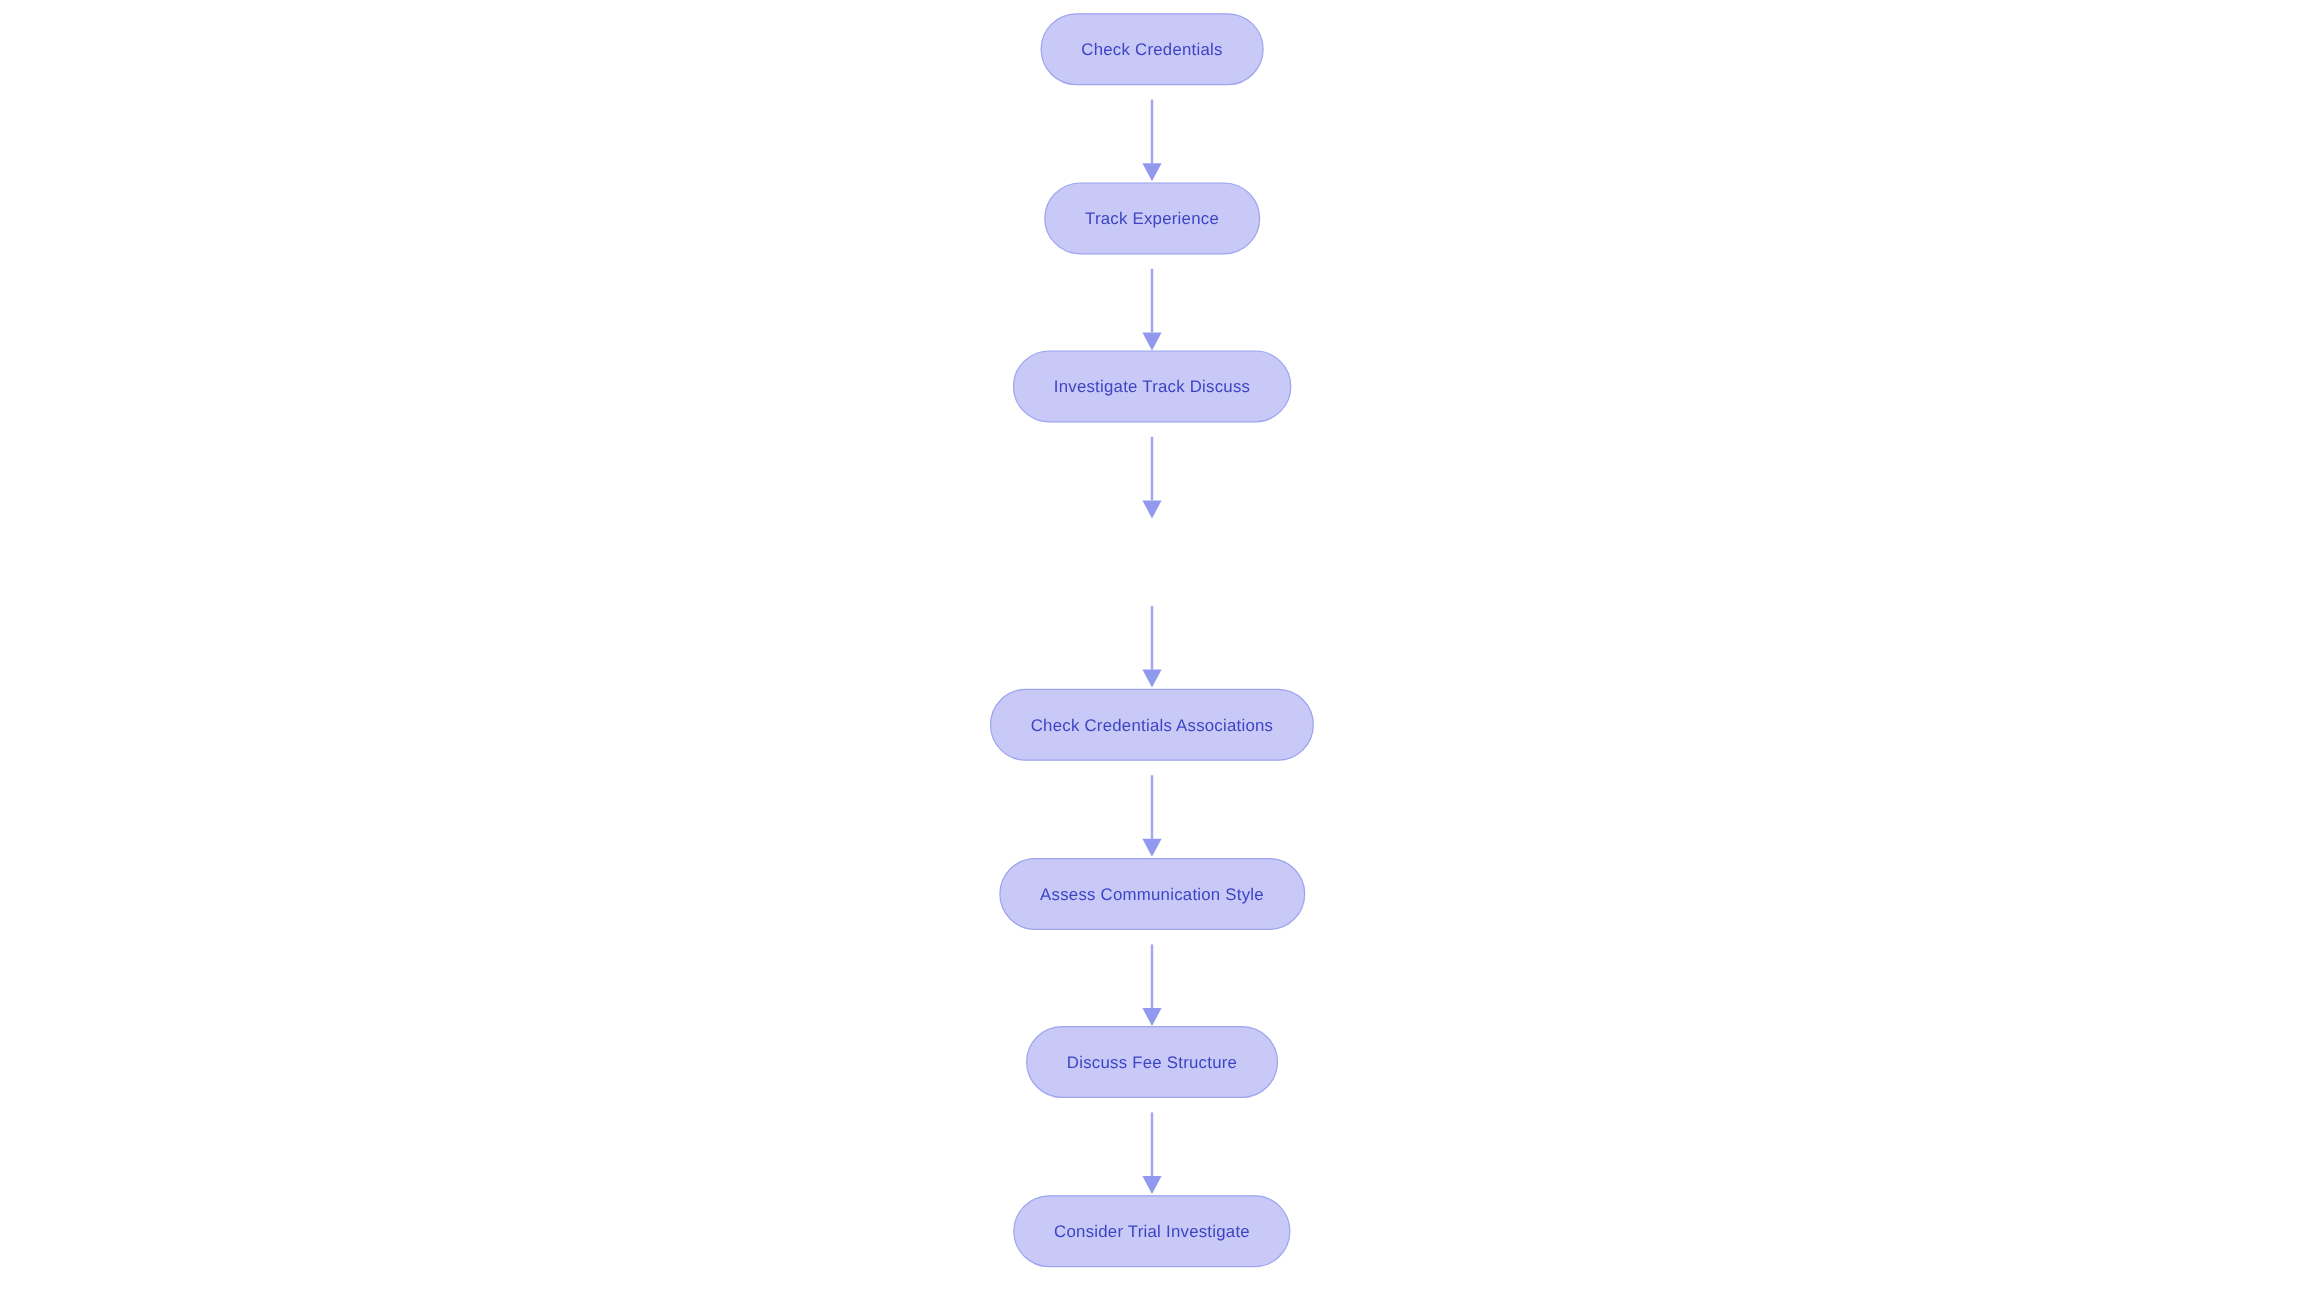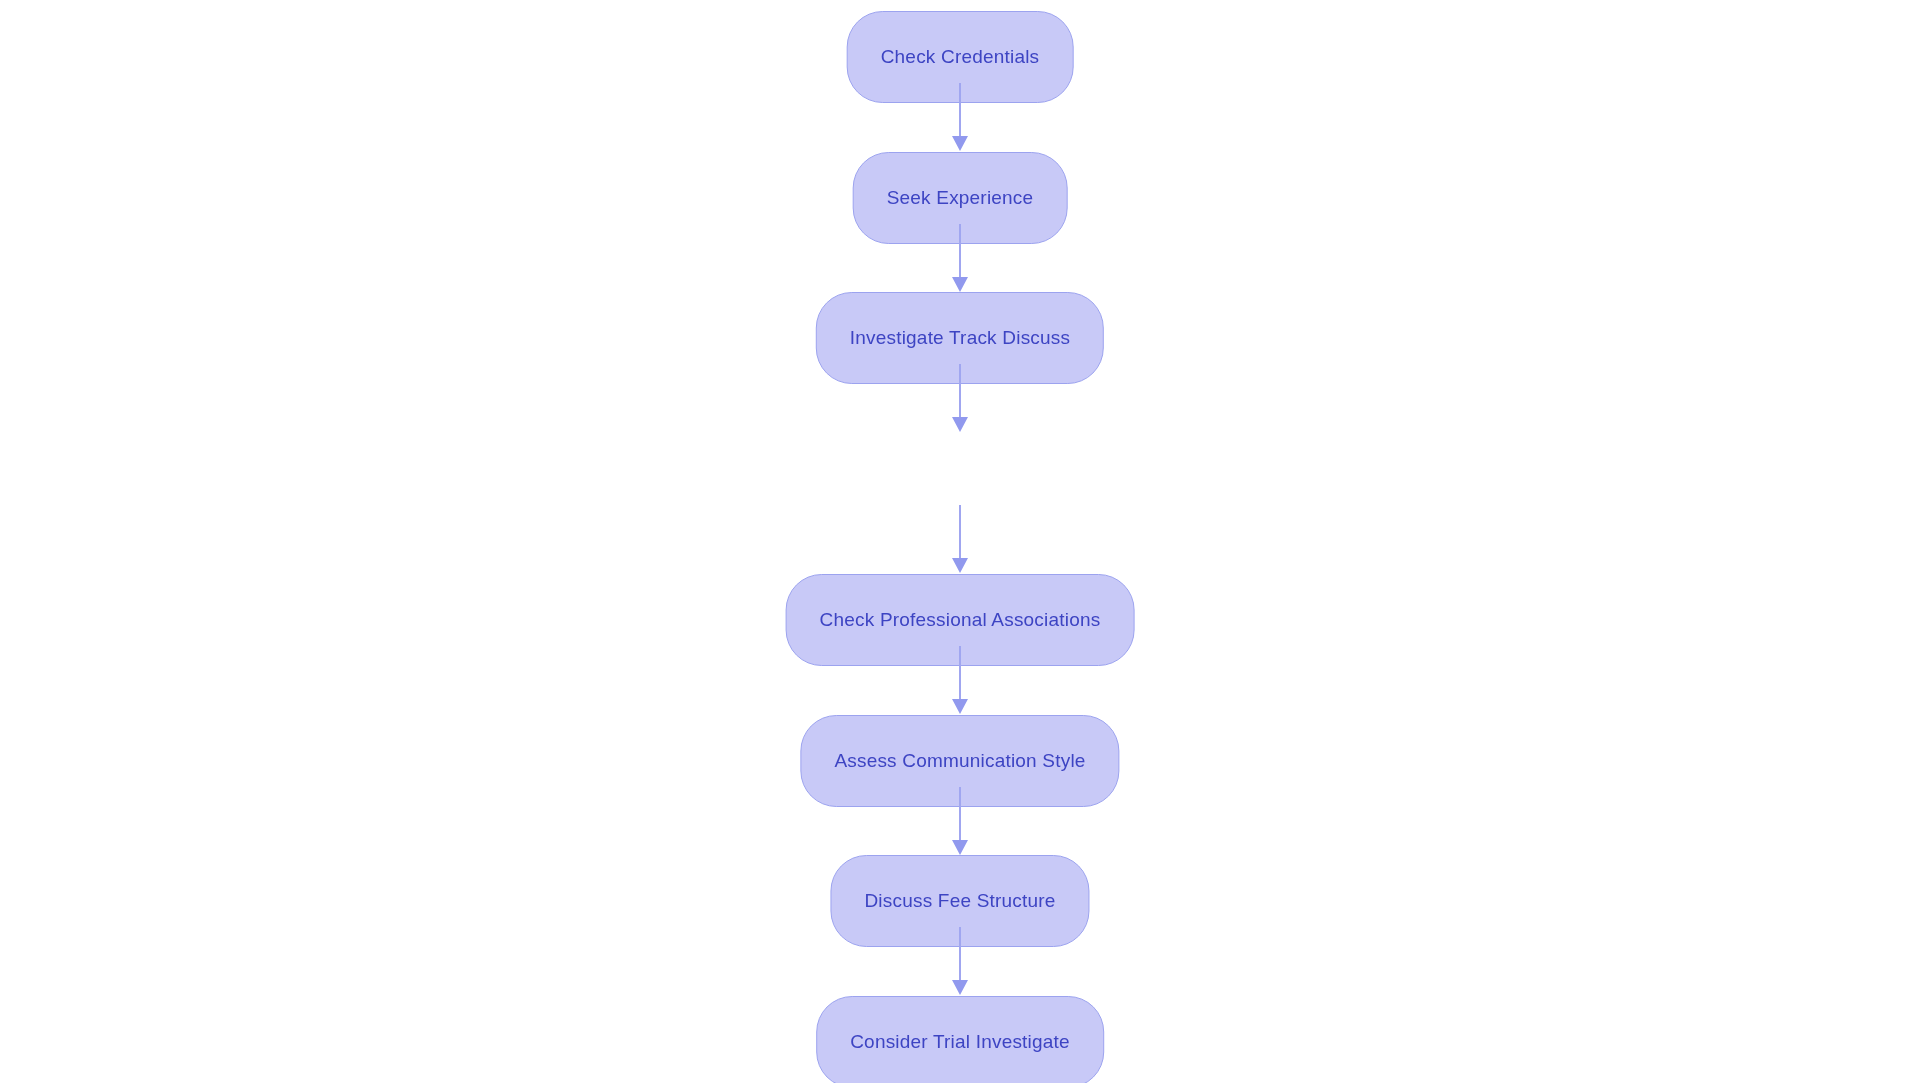--- a/index.html
+++ b/index.html
@@ -17,31 +17,31 @@
     width: 1920px;
     height: 1083px;
     background: var(--background);
     font-family: "Liberation Sans", "DejaVu Sans", sans-serif;
     overflow: hidden;
   }
   .node {
     position: absolute;
     left: 50%;
     transform: translateX(-50%);
-    height: 92px;
+    height: 60px;
     padding: 0 33px;
     display: flex;
     align-items: center;
     justify-content: center;
     white-space: nowrap;
     background: var(--node-fill);
     border: 1px solid var(--node-border);
     border-radius: 36px;
     color: var(--node-text);
-    font-size: 19px;
+    font-size: 14px;
     font-weight: 500;
     letter-spacing: 0.2px;
   }
   .arrow {
     position: absolute;
     left: 50%;
     transform: translateX(-50%);
     display: flex;
     flex-direction: column;
     align-items: center;
@@ -58,23 +58,23 @@
     border-right: 8px solid transparent;
     border-top: 15px solid var(--arrow-head);
   }
 </style>
 </head>
 <body>
 
 <div class="canvas">
 
   <div class="node" style="top:11px">Check Credentials</div>
-  <div class="node" style="top:152px">Seek Experience</div>
+  <div class="node" style="top:152px">Track Experience</div>
   <div class="node" style="top:292px">Investigate Track Discuss</div>
-  <div class="node" style="top:574px">Check Professional Associations</div>
+  <div class="node" style="top:574px">Check Credentials Associations</div>
   <div class="node" style="top:855px">Discuss Fee Structure</div>
   <div class="node" style="top:715px">Assess Communication Style</div>
   <div class="node" style="top:996px">Consider Trial Investigate</div>
 
   <div class="arrow" style="top:83px">
     <div class="arrow-line"></div>
     <div class="arrow-head"></div>
   </div>
   <div class="arrow" style="top:224px">
     <div class="arrow-line"></div>

